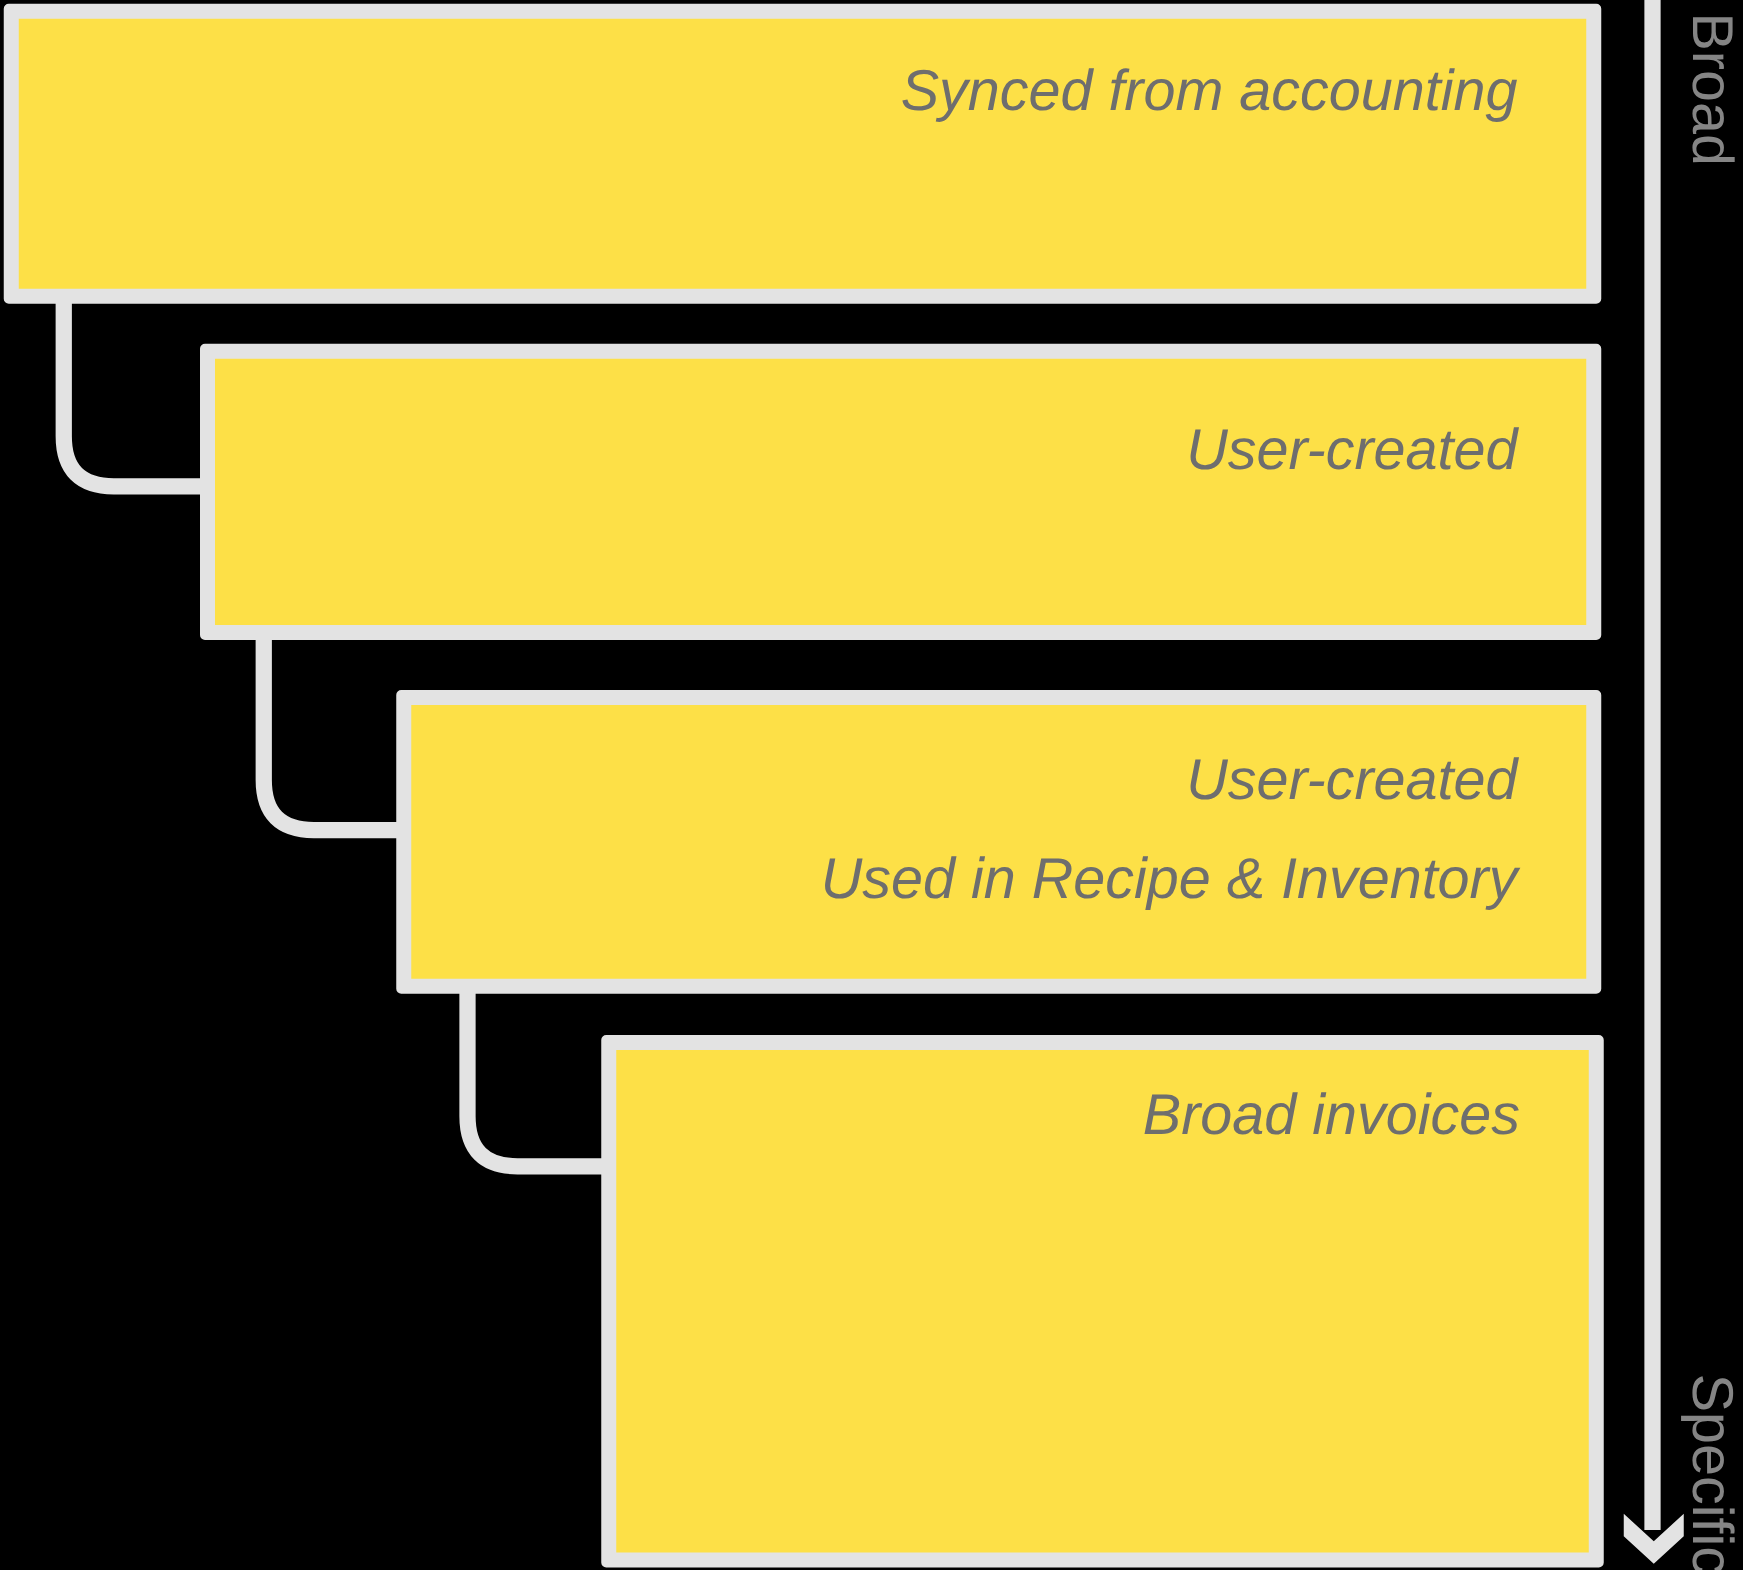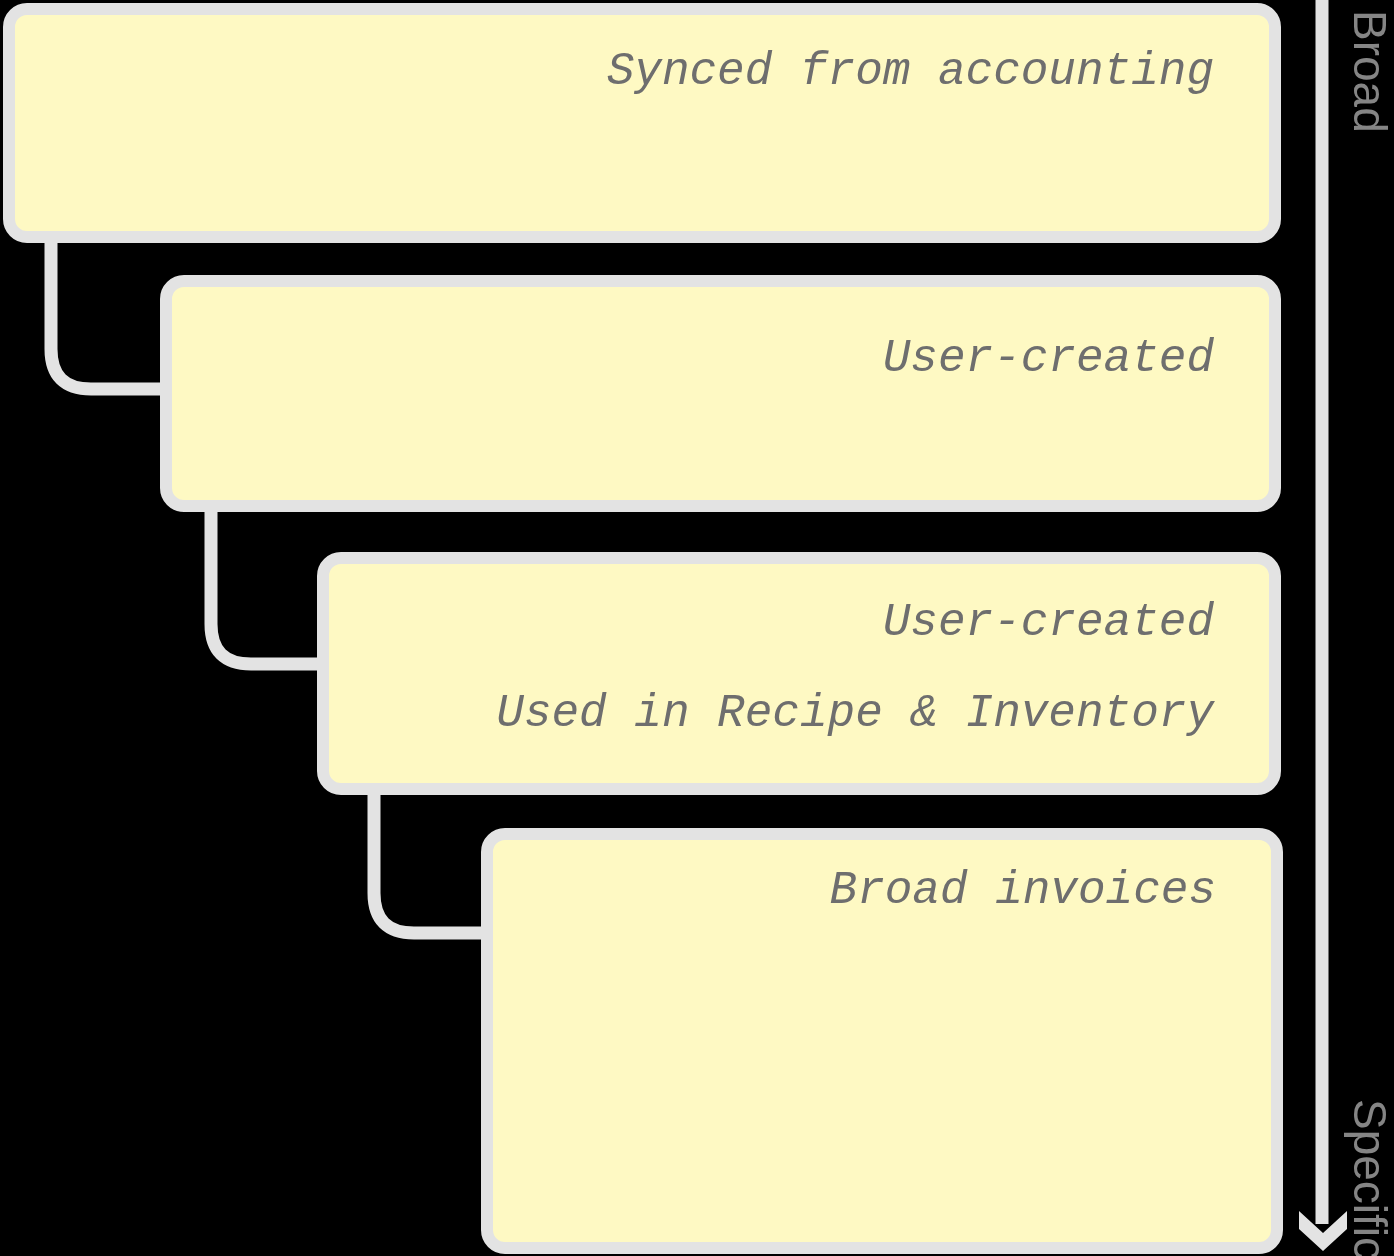--- a/index.html
+++ b/index.html
@@ -28,38 +28,37 @@
     stroke-width: 13;
     fill: none;
   }
   .outline-fill {
     fill: var(--outline, #e3e3e3);
     stroke: none;
   }
   .box {
     position: absolute;
     box-sizing: border-box;
-    background: #fef9c3;
+    background: #fde047;
     border: 12px solid var(--outline, #e3e3e3);
-    border-radius: 24px;
+    border-radius: 4px;
     text-align: right;
-    font-family: Liberation Mono, monospace;
   }
   .box .line {
     font-style: italic;
     font-size: 46px;
     line-height: 1.2;
     color: var(--box-text, #6e6e6e);
     white-space: nowrap;
   }
   .box-1 { left: 3px;   top: 3px;   width: 1278px; height: 240px; padding: 30px 55px 0 0; }
   .box-2 { left: 160px; top: 275px; width: 1121px; height: 237px; padding: 45px 55px 0 0; }
   .box-3 { left: 317px; top: 552px; width: 964px;  height: 243px; padding: 32px 55px 0 0; }
   .box-4 { left: 481px; top: 828px; width: 802px;  height: 426px; padding: 24px 55px 0 0; }
-  .box-3 .line + .line { margin-top: 36px; }
+  .box-3 .line + .line { margin-top: 24px; }
   .axis-label {
     position: absolute;
     writing-mode: vertical-rl;
     font-size: 46px;
     line-height: 1;
     color: var(--axis-text, #858585);
     white-space: nowrap;
   }
   .axis-label.broad    { right: 1px; top: 10px; }
   .axis-label.specific { right: 1px; bottom: -4px; }

